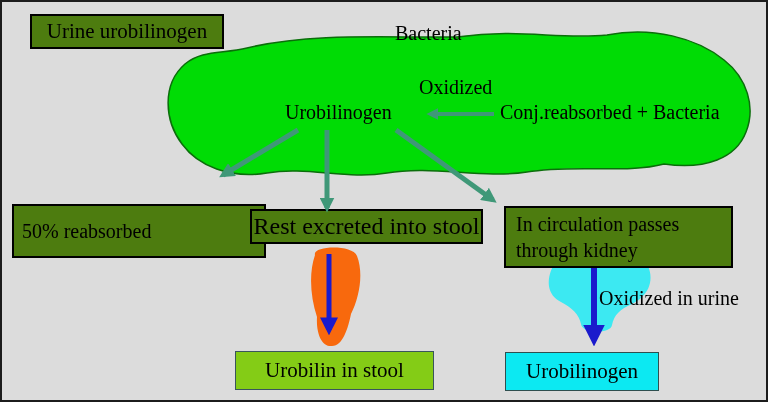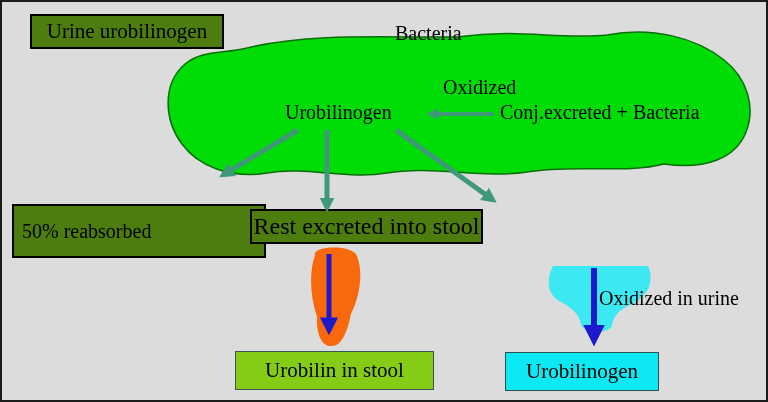--- a/index.html
+++ b/index.html
@@ -36,21 +36,21 @@
     font-size:21px;
   }
   .cyan-box{
     left:503px;top:350px;width:154px;height:39px;
     background:#0ce9f2;border:1px solid #2f4f4f;
     display:flex;align-items:center;justify-content:center;
     font-size:21px;
   }
   .txt{position:absolute;font-size:20px;white-space:nowrap;}
   .intestine-label{left:393px;top:20px;}
-  .oxidized-label{left:417px;top:74px;margin-left:24px;}
+  .oxidized-label{left:417px;top:74px;}
   .urobilinogen-label{left:283px;top:99px;}
   .conj-label{left:498px;top:99px;}
   .appears-label{left:597px;top:285px;}
   .watermark{left:676px;top:377px;font-size:16px;}
   .two-line span{display:block;}
 </style>
 </head>
 <body>
 
 <div id="canvas">
@@ -71,20 +71,26 @@
       <span>Urine urobilinogen</span>
     </div>
     <div class="abs ybox reabsorbed-box">
       <div class="two-line">
         <span>50% reabsorbed</span>
       </div>
     </div>
     <div class="abs ybox center stool-box">
       <span>Rest excreted into stool</span>
     </div>
+    <div class="abs ybox kidney-box">
+      <div class="two-line">
+        <span>In circulation passes</span>
+        <span>through kidney</span>
+      </div>
+    </div>
     <div class="abs pale-box">
       <span>Urobilin in stool</span>
     </div>
     <div class="abs cyan-box">
       <span>Urobilinogen</span>
     </div>
   </div>
 
   <svg class="layer svg-arrows" viewBox="0 0 768 402">
     <defs>
@@ -100,17 +106,17 @@
     <line x1="325" y1="128" x2="325" y2="206" stroke="#3f9878" stroke-width="5" marker-end="url(#tealhead)"></line>
     <line x1="394" y1="128" x2="491" y2="198" stroke="#3f9878" stroke-width="5" marker-end="url(#tealhead)"></line>
     <line x1="327" y1="252" x2="327" y2="328" stroke="#1a1acc" stroke-width="5" marker-end="url(#bluehead)"></line>
     <line x1="592" y1="266" x2="592" y2="338" stroke="#1a1acc" stroke-width="6" marker-end="url(#bluehead)"></line>
   </svg>
 
   <div class="layer labels">
     <span class="txt intestine-label">Bacteria</span>
     <span class="txt oxidized-label">Oxidized</span>
     <span class="txt urobilinogen-label">Urobilinogen</span>
-    <span class="txt conj-label">Conj.excreted + Bacteria</span>
+    <span class="txt conj-label">Conj.reabsorbed + Bacteria</span>
     <span class="txt appears-label">Oxidized in urine</span>
   </div>
 
 </div>
 
 </body></html>

